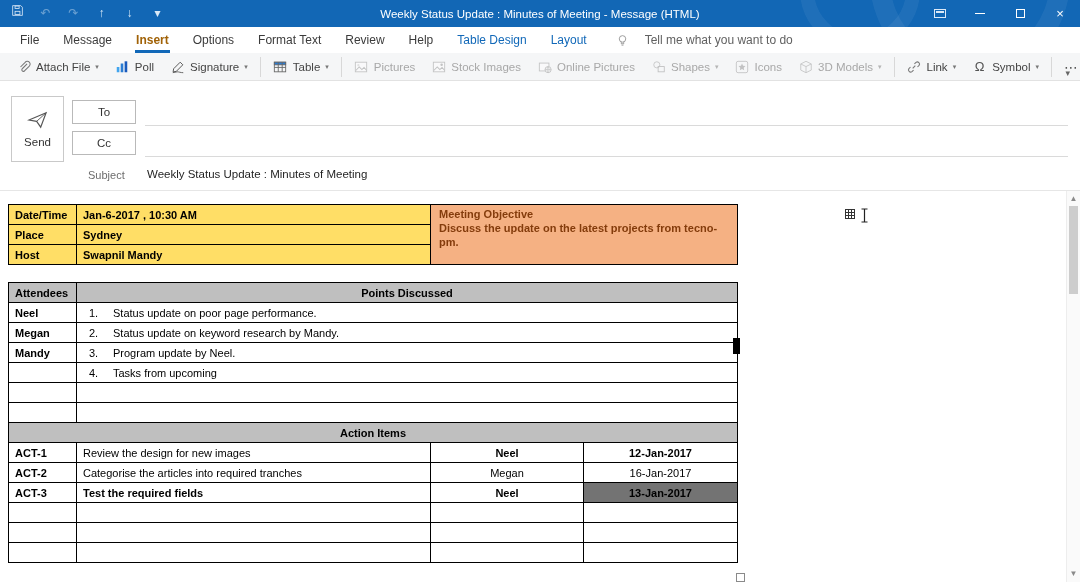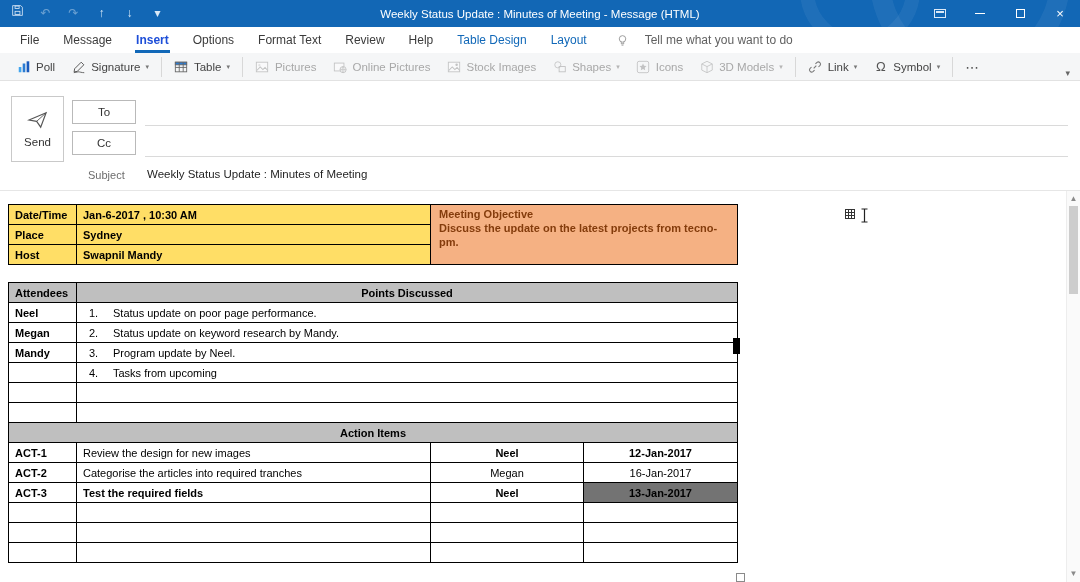--- a/index.html
+++ b/index.html
@@ -22,21 +22,21 @@
     color:#fff; font-size:13px; }
   .max-glyph { width:9px; height:9px; border:1px solid #fff; display:inline-block; }
   .min-glyph { width:10px; height:1px; background:#fff; display:inline-block; }
   .pane-glyph { width:12px; height:9px; border:1px solid #dce9f7; display:inline-block; position:relative; }
   .pane-glyph::after { content:""; position:absolute; top:1px; left:1px; right:1px; height:2px; background:#dce9f7; }
 
   
   .tabsrow { position:absolute; top:27px; left:0; right:2px; height:26px; background:#fff;
     display:flex; align-items:center; padding-left:8px; font-size:12px; color:#3b3b3b; }
   .tab { padding:0 12px; height:26px; line-height:26px; position:relative; white-space:nowrap; }
-  .tab.active { color:#1d4ed8; font-weight:700; }
+  .tab.active { color:#a16207; font-weight:700; }
   .tab.active::after { content:""; position:absolute; left:11px; right:11px; bottom:0; height:3px; background:#1168b8; }
   .tab.contextual { color:#1168b8; }
   .tellme { display:flex; align-items:center; gap:15px; margin-left:16px; color:#616161; font-size:12px; }
 
   
   .ribbon { position:absolute; top:53px; left:0; right:0; height:28px; background:#f5f6f7;
     border-bottom:1px solid #e2e2e2; display:flex; align-items:center; padding-left:8px; }
   .cmd { display:flex; align-items:center; gap:5px; padding:0 8px; height:26px; font-size:11.5px;
     color:#444; white-space:nowrap; }
   .cmd.disabled { color:#a8a8a8; }
@@ -145,20 +145,29 @@
         </svg>
     </span>
     <span>Tell me what you want to do</span>
   </span>
 </div>
 
 <div class="ribbon">
   <div class="cmd">
     <span class="cicon">
       <svg width="14" height="14" viewBox="0 0 16 16">
+          <path d="M11.5 4.5l-5.2 5.2a1.8 1.8 0 1 0 2.5 2.5l5-5a3.2 3.2 0 1 0-4.5-4.5L4 8" fill="none" stroke="#767676" stroke-width="1.2"></path>
+        </svg>
+    </span>
+    <span>Attach File</span>
+    <span class="caret">▾</span>
+  </div>
+  <div class="cmd">
+    <span class="cicon">
+      <svg width="14" height="14" viewBox="0 0 16 16">
           <rect x="2" y="8" width="3" height="6" fill="#41a5ee"></rect>
           <rect x="6.5" y="4" width="3" height="10" fill="#2b7cd3"></rect>
           <rect x="11" y="1.5" width="3" height="12.5" fill="#185abd"></rect>
         </svg>
     </span>
     <span>Poll</span>
   </div>
   <div class="cmd">
     <span class="cicon">
       <svg width="14" height="14" viewBox="0 0 16 16">
@@ -188,36 +197,36 @@
           <rect x="1.5" y="2.5" width="13" height="11" fill="#fff" stroke="#777"></rect>
           <circle cx="5" cy="6" r="1.3" fill="#f0c330"></circle>
           <path d="M2 12l4-4 3 3 2.5-2.5 3 3.5" fill="none" stroke="#5a8a3c" stroke-width="1.2"></path>
         </svg>
     </span>
     <span>Pictures</span>
   </div>
   <div class="cmd disabled">
     <span class="cicon">
       <svg width="14" height="14" viewBox="0 0 16 16">
+          <rect x="1.5" y="2.5" width="13" height="11" fill="#fff" stroke="#777"></rect>
+          <path d="M2 12l4-4 3 3 2.5-2.5 3 3.5" fill="none" stroke="#777" stroke-width="1.2"></path>
+          <circle cx="11" cy="5.5" r="1.4" fill="#777"></circle>
+        </svg>
+    </span>
+    <span>Stock Images</span>
+  </div>
+  <div class="cmd disabled">
+    <span class="cicon">
+      <svg width="14" height="14" viewBox="0 0 16 16">
           <rect x="1.5" y="3.5" width="11" height="9" fill="#fff" stroke="#777"></rect>
           <circle cx="11.5" cy="11" r="3.5" fill="#fff" stroke="#2b7cd3"></circle>
           <path d="M8 11h7M11.5 7.5c1.5 2 1.5 5 0 7c-1.5-2-1.5-5 0-7z" fill="none" stroke="#2b7cd3" stroke-width=".8"></path>
         </svg>
     </span>
     <span>Online Pictures</span>
-  </div>
-  <div class="cmd disabled">
-    <span class="cicon">
-      <svg width="14" height="14" viewBox="0 0 16 16">
-          <rect x="1.5" y="2.5" width="13" height="11" fill="#fff" stroke="#777"></rect>
-          <path d="M2 12l4-4 3 3 2.5-2.5 3 3.5" fill="none" stroke="#777" stroke-width="1.2"></path>
-          <circle cx="11" cy="5.5" r="1.4" fill="#777"></circle>
-        </svg>
-    </span>
-    <span>Stock Images</span>
   </div>
   <div class="cmd disabled">
     <span class="cicon">
       <svg width="14" height="14" viewBox="0 0 16 16">
           <circle cx="5.5" cy="5.5" r="3.5" fill="none" stroke="#d26b28"></circle>
           <rect x="7" y="7.5" width="7" height="6" fill="none" stroke="#2b7cd3"></rect>
         </svg>
     </span>
     <span>Shapes</span>
     <span class="caret">▾</span>

